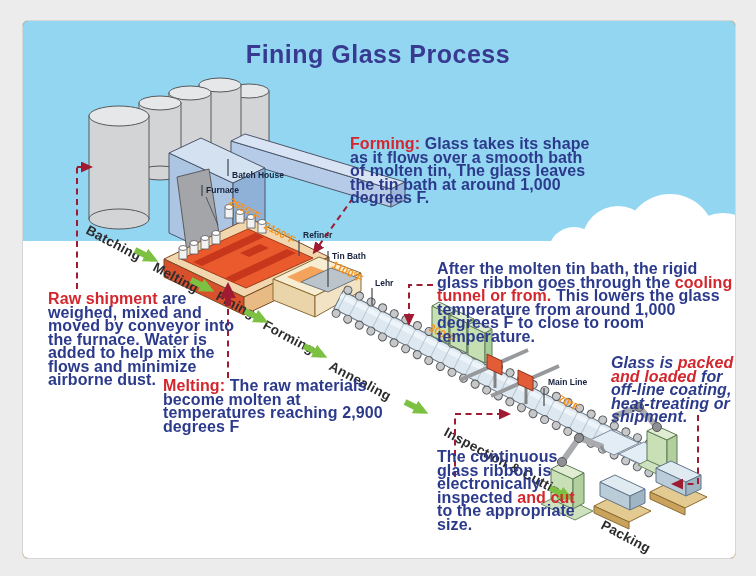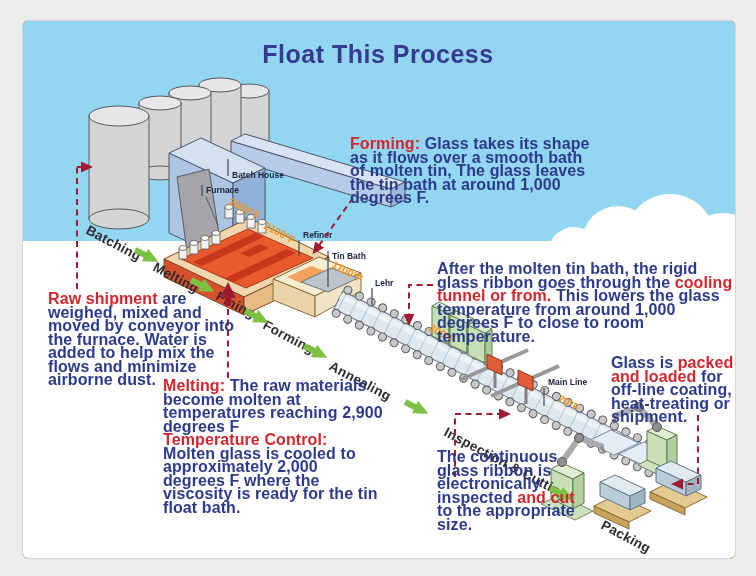--- a/index.html
+++ b/index.html
@@ -296,38 +296,37 @@
     <path d="M454,476 L454,413 L506,413" marker-end="url(#mr)"></path>
     <path d="M697,414 L697,483 L674,483" marker-end="url(#mr)"></path>
   </g>
   <g>
     <rect x="224" y="295" width="6" height="10" fill="#9e1b32"></rect>
     <polygon points="219,297 235,297 227,281" fill="#9e1b32"></polygon>
   </g>
 </svg>
 </div>
 
-<div class="title">Float This Process</div>
+<div class="title">Fining Glass Process</div>
 
 <div class="ann" style="left:350px;top:137px;width:252px;">
   <span class="red">Forming:</span><span> Glass takes its shape as it flows over a smooth bath of molten tin, The glass leaves the tin bath at around 1,000 degrees F.</span>
 </div>
 
 <div class="ann" style="left:48px;top:292px;width:192px;">
   <span class="red">Raw shipment</span><span> are weighed, mixed and moved by conveyor into the furnace. Water is added to help mix the flows and minimize airborne dust.</span>
 </div>
 
 <div class="ann" style="left:163px;top:379px;width:220px;">
   <div><span class="red">Melting:</span><span> The raw materials become molten at temperatures reaching 2,900 degrees F</span></div>
-  <div><span class="red">Temperature Control:</span><span> Molten glass is cooled to approximately 2,000 degrees F where the viscosity is ready for the tin float bath.</span></div>
 </div>
 
 <div class="ann" style="left:437px;top:262px;width:298px;">
   <span>After the molten tin bath, the rigid glass ribbon goes through the </span><span class="red">cooling tunnel or from.</span><span> This lowers the glass temperature from around 1,000 degrees F to close to room temperature.</span>
 </div>
 
-<div class="ann" style="left:611px;top:356px;width:136px;">
+<div class="ann" style="left:611px;top:356px;width:136px;font-style:italic;">
   <span>Glass is </span><span class="red">packed and loaded</span><span> for off-line coating, heat-treating or shipment.</span>
 </div>
 
 <div class="ann" style="left:437px;top:450px;width:150px;">
   <span>The continuous glass ribbon is electronically inspected </span><span class="red">and cut</span><span> to the appropriate size.</span>
 </div>
 
 </body></html>

